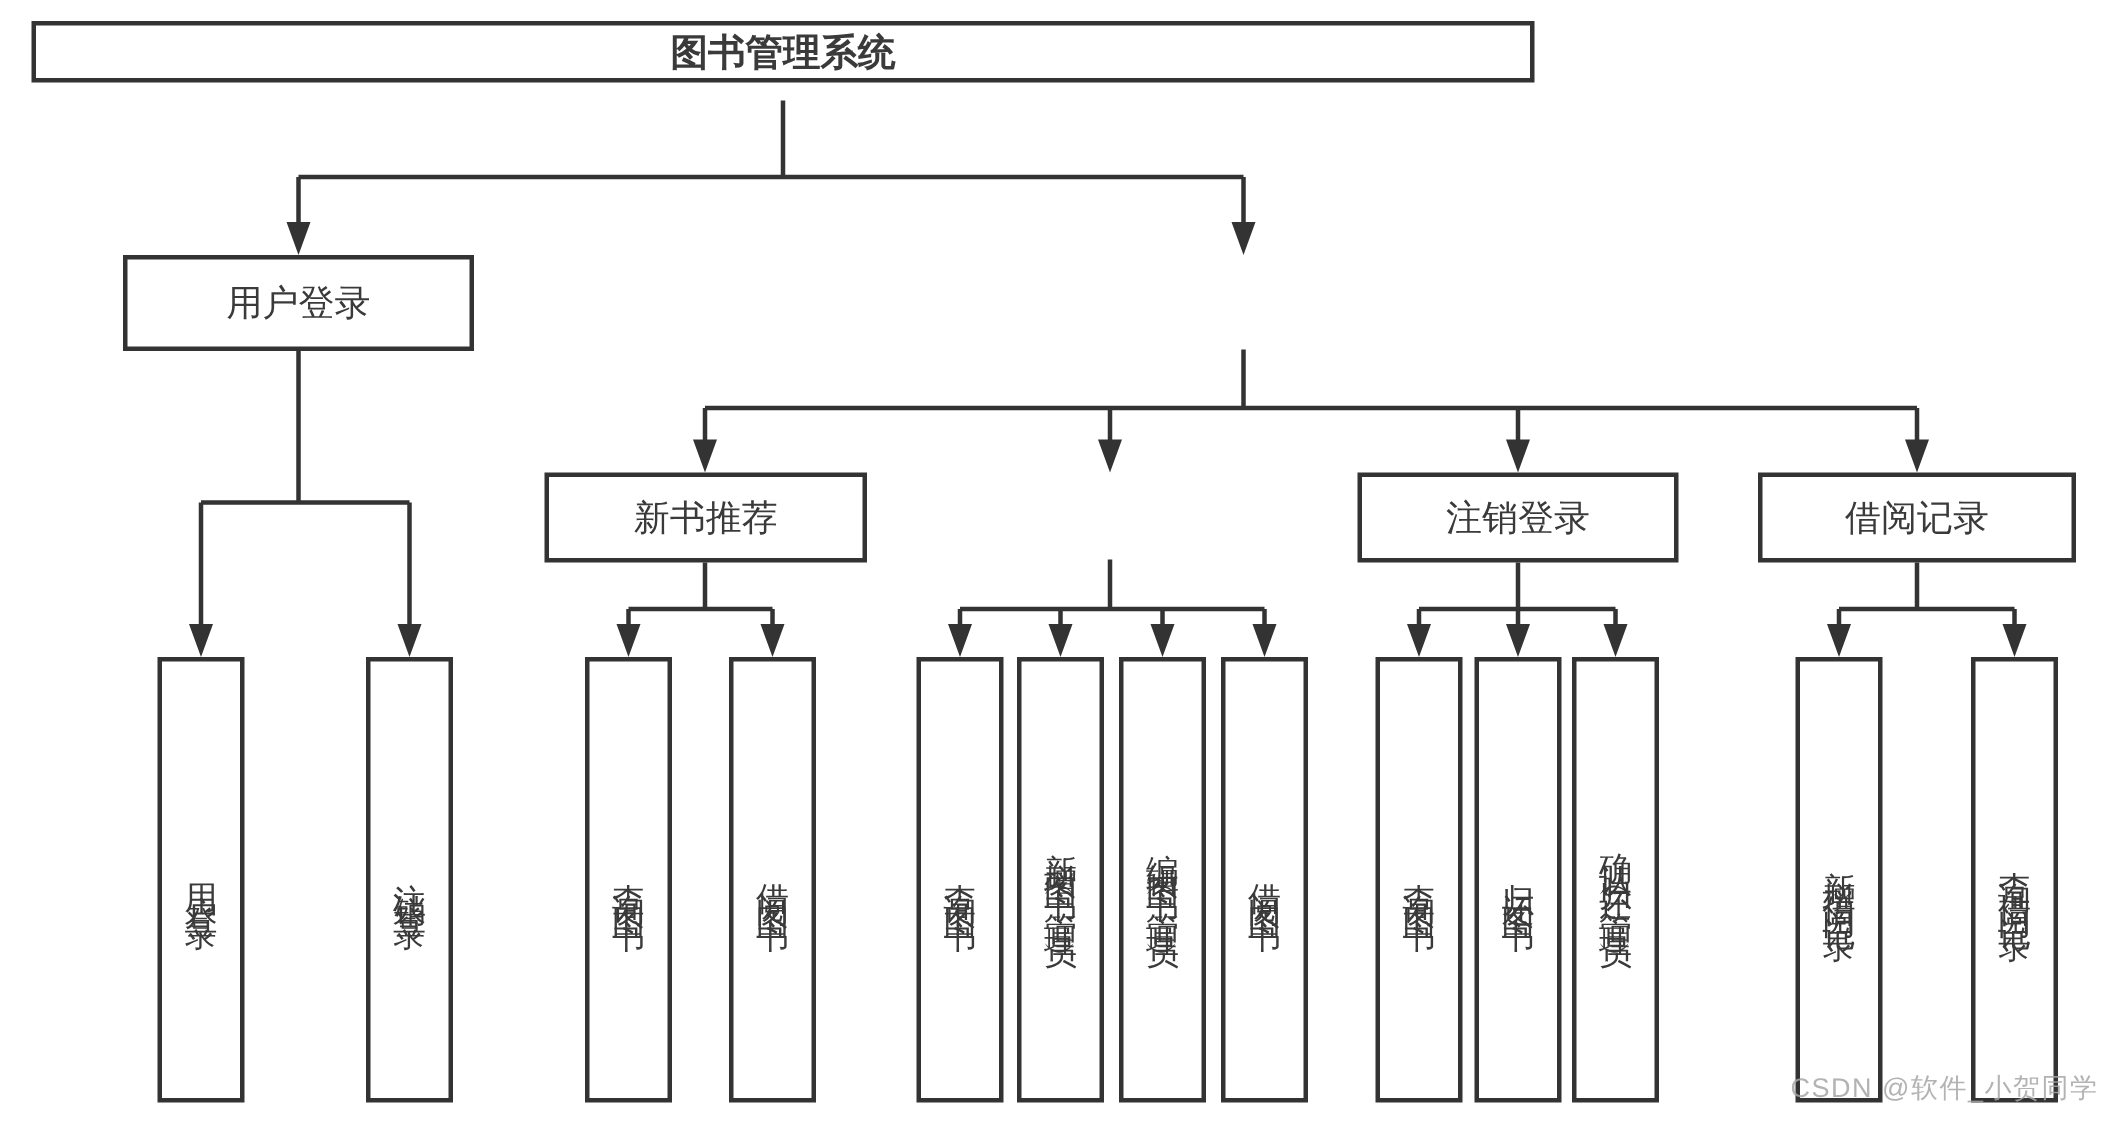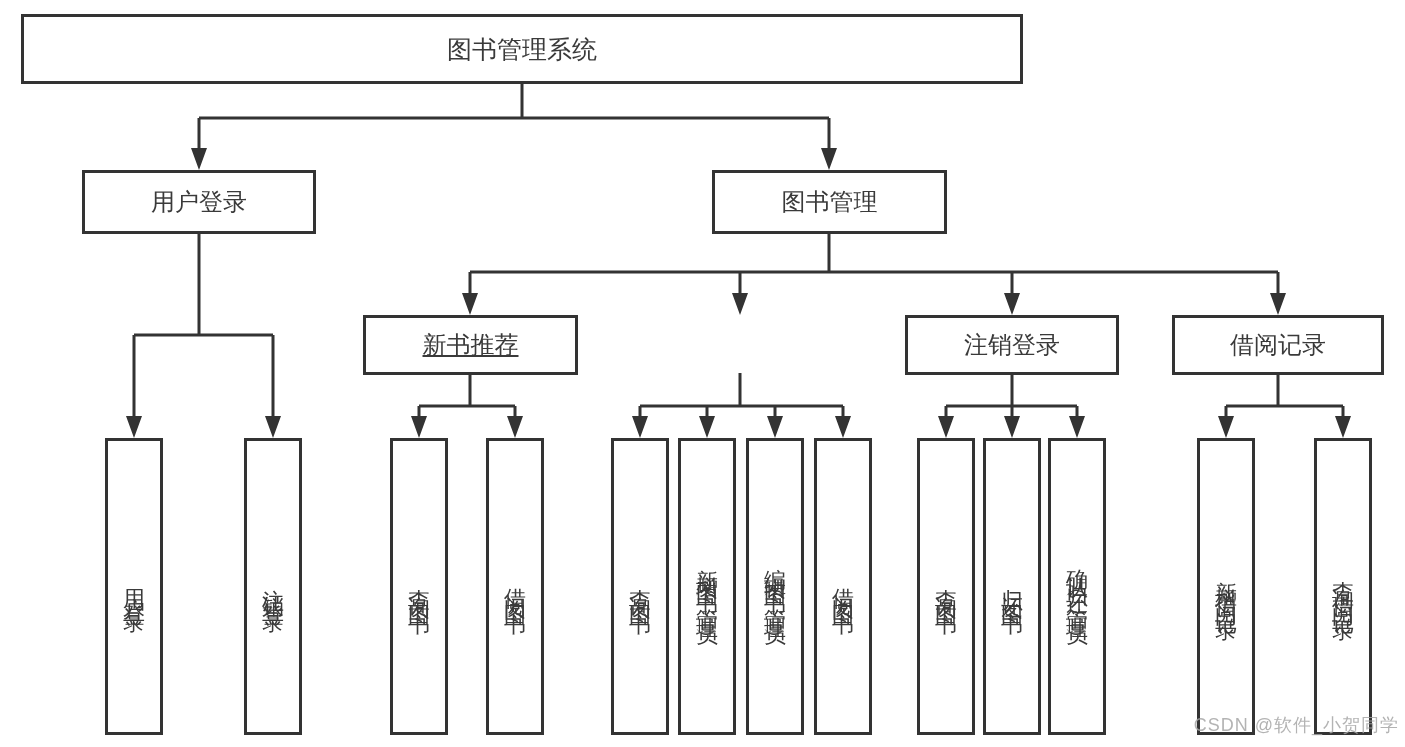--- a/index.html
+++ b/index.html
@@ -113,32 +113,29 @@
              M699 416 L715 416 L707 438 Z
              M767 416 L783 416 L775 438 Z
              M835 416 L851 416 L843 438 Z
              M938 416 L954 416 L946 438 Z
              M1004 416 L1020 416 L1012 438 Z
              M1069 416 L1085 416 L1077 438 Z
              M1218 416 L1234 416 L1226 438 Z
              M1335 416 L1351 416 L1343 438 Z" fill="#333333" stroke="none"></path>
   </svg>
 
-  <div class="node root-node" style="left:21px; top:14px; width:1002px; height:70px;">
+  <div class="node root-node" style="left:21px; top:14px; width:1002px; height:41px;font-weight:bold;">
     <span>图书管理系统</span>
   </div>
 
   <div class="node h-node" style="left:82px; top:170px; width:234px; height:64px;">
     <span>用户登录</span>
   </div>
-  <div class="node h-node" style="left:712px; top:170px; width:235px; height:64px;">
-    <span>图书管理</span>
-  </div>
 
-  <div class="node h-node" style="left:363px; top:315px; width:215px; height:60px;text-decoration:underline;">
+  <div class="node h-node" style="left:363px; top:315px; width:215px; height:60px;">
     <span>新书推荐</span>
   </div>
   <div class="node h-node" style="left:905px; top:315px; width:214px; height:60px;">
     <span>注销登录</span>
   </div>
   <div class="node h-node" style="left:1172px; top:315px; width:212px; height:60px;">
     <span>借阅记录</span>
   </div>
 
   <div class="node leaf-node" style="left:105px;">

